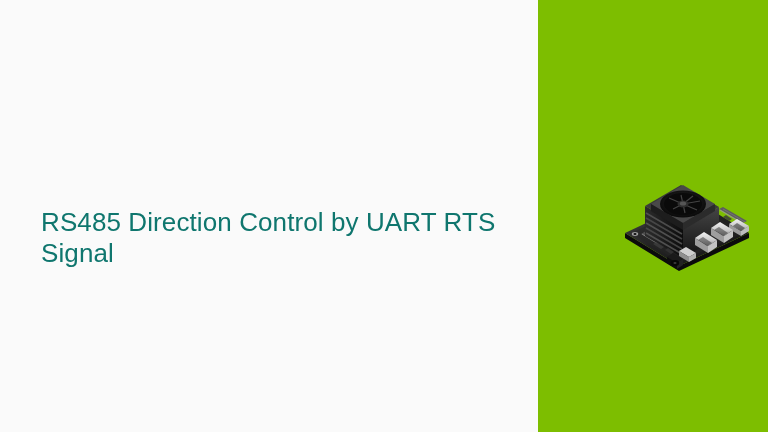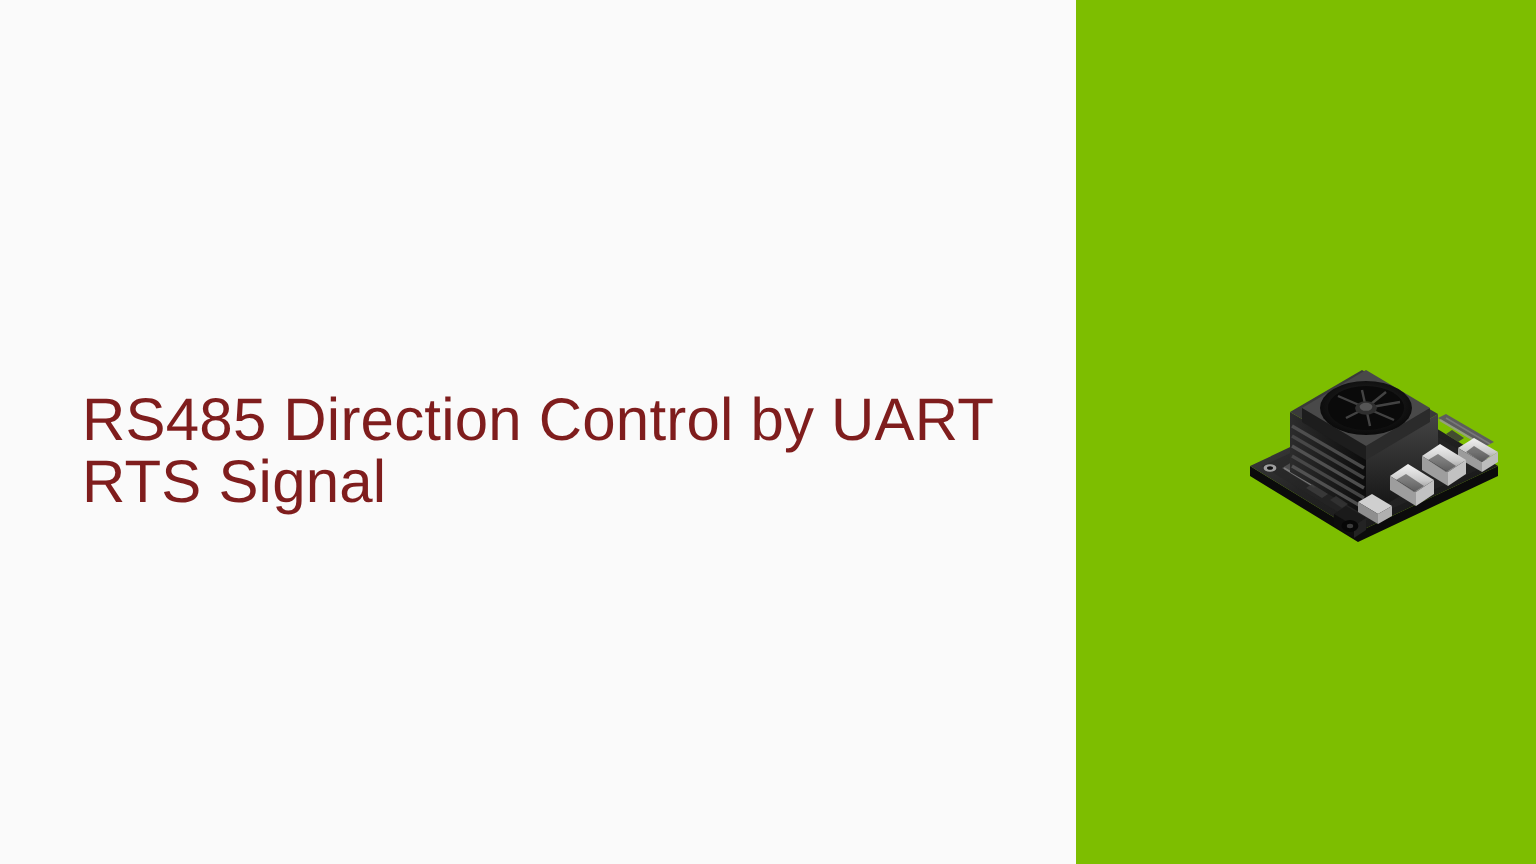--- a/index.html
+++ b/index.html
@@ -28,25 +28,25 @@
     left: 0;
     top: 0;
     width: 538px;
     height: 432px;
     background: #fafafa;
   }
 
   #headline {
     position: absolute;
     left: 41px;
-    top: 175px;
+    top: 190px;
     width: 470px;
-    color: #7f1d1d;
+    color: #0f766e;
     font-family: "Liberation Sans", sans-serif;
-    font-size: 30px;
+    font-size: 26px;
     font-weight: 400;
     line-height: 31px;
     letter-spacing: 0.1px;
     white-space: pre-line;
   }
 
   
   #right-panel {
     position: absolute;
     left: 538px;

